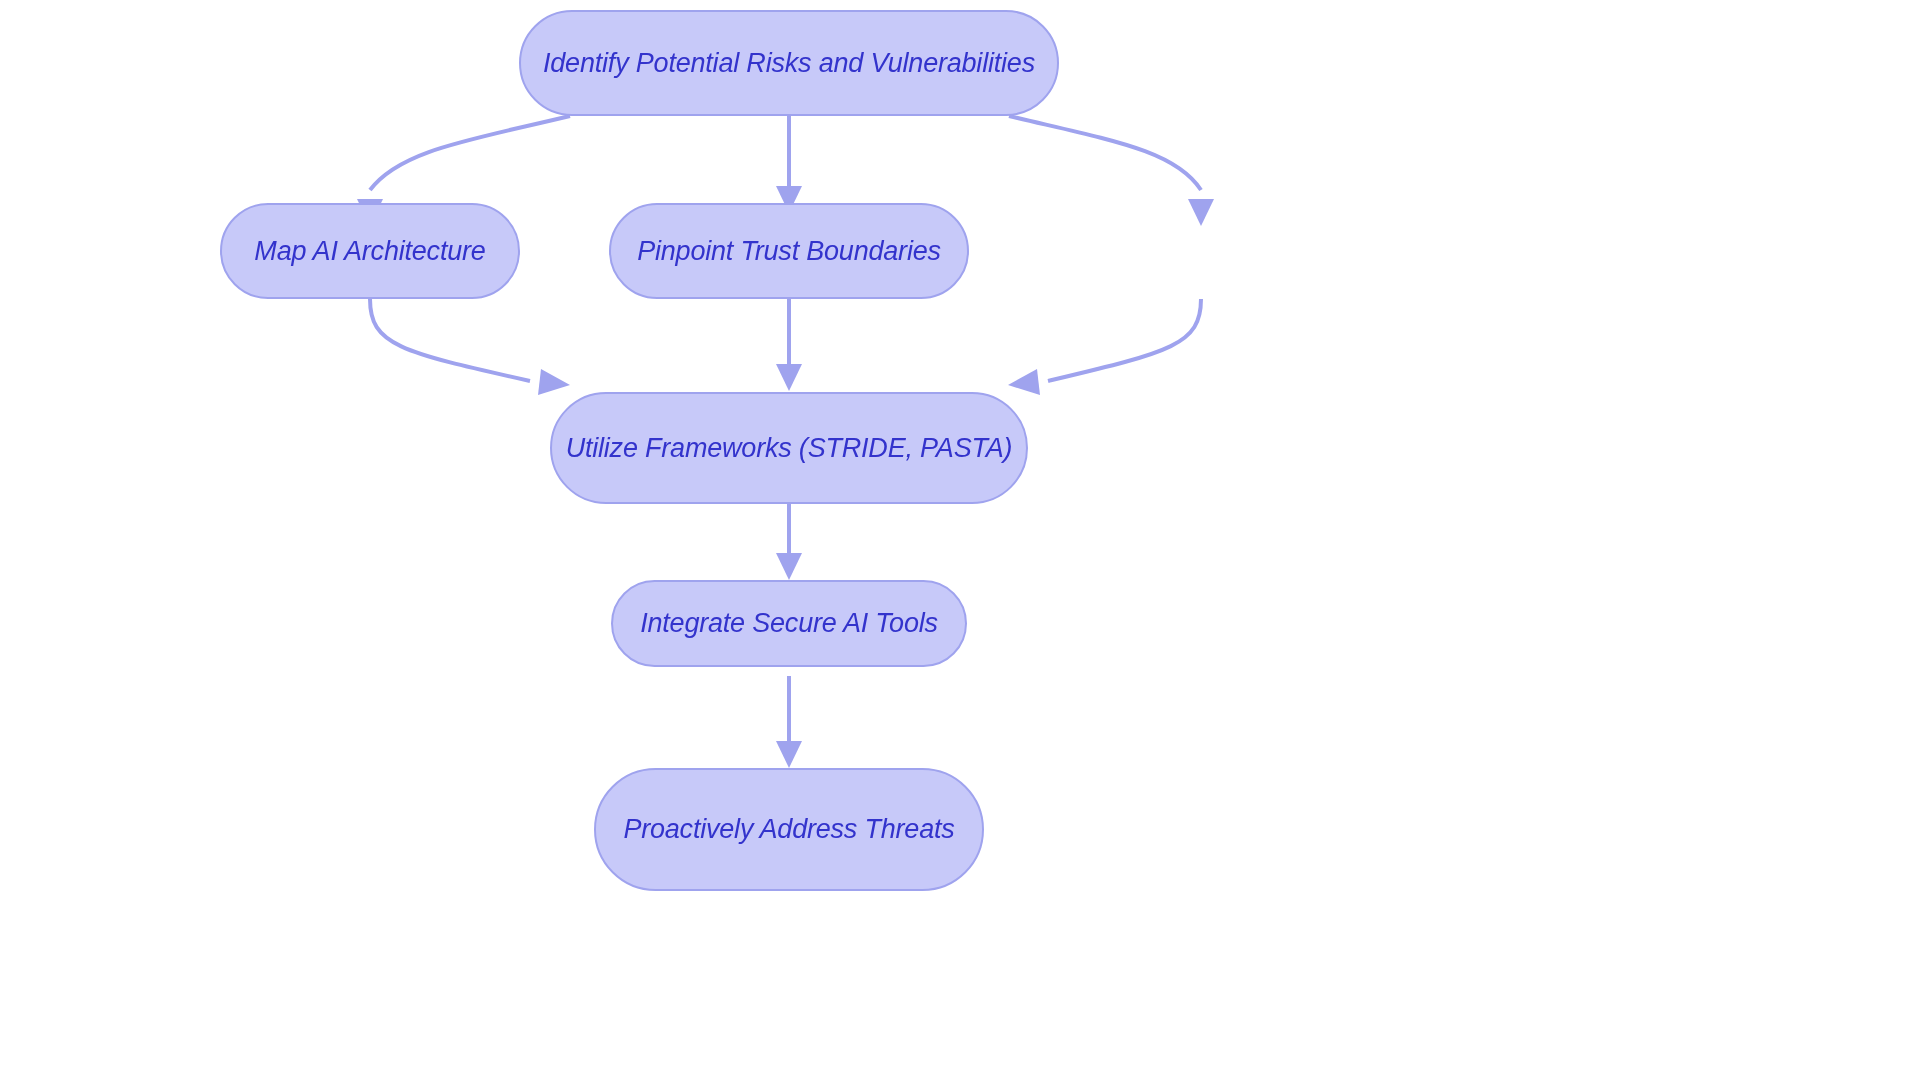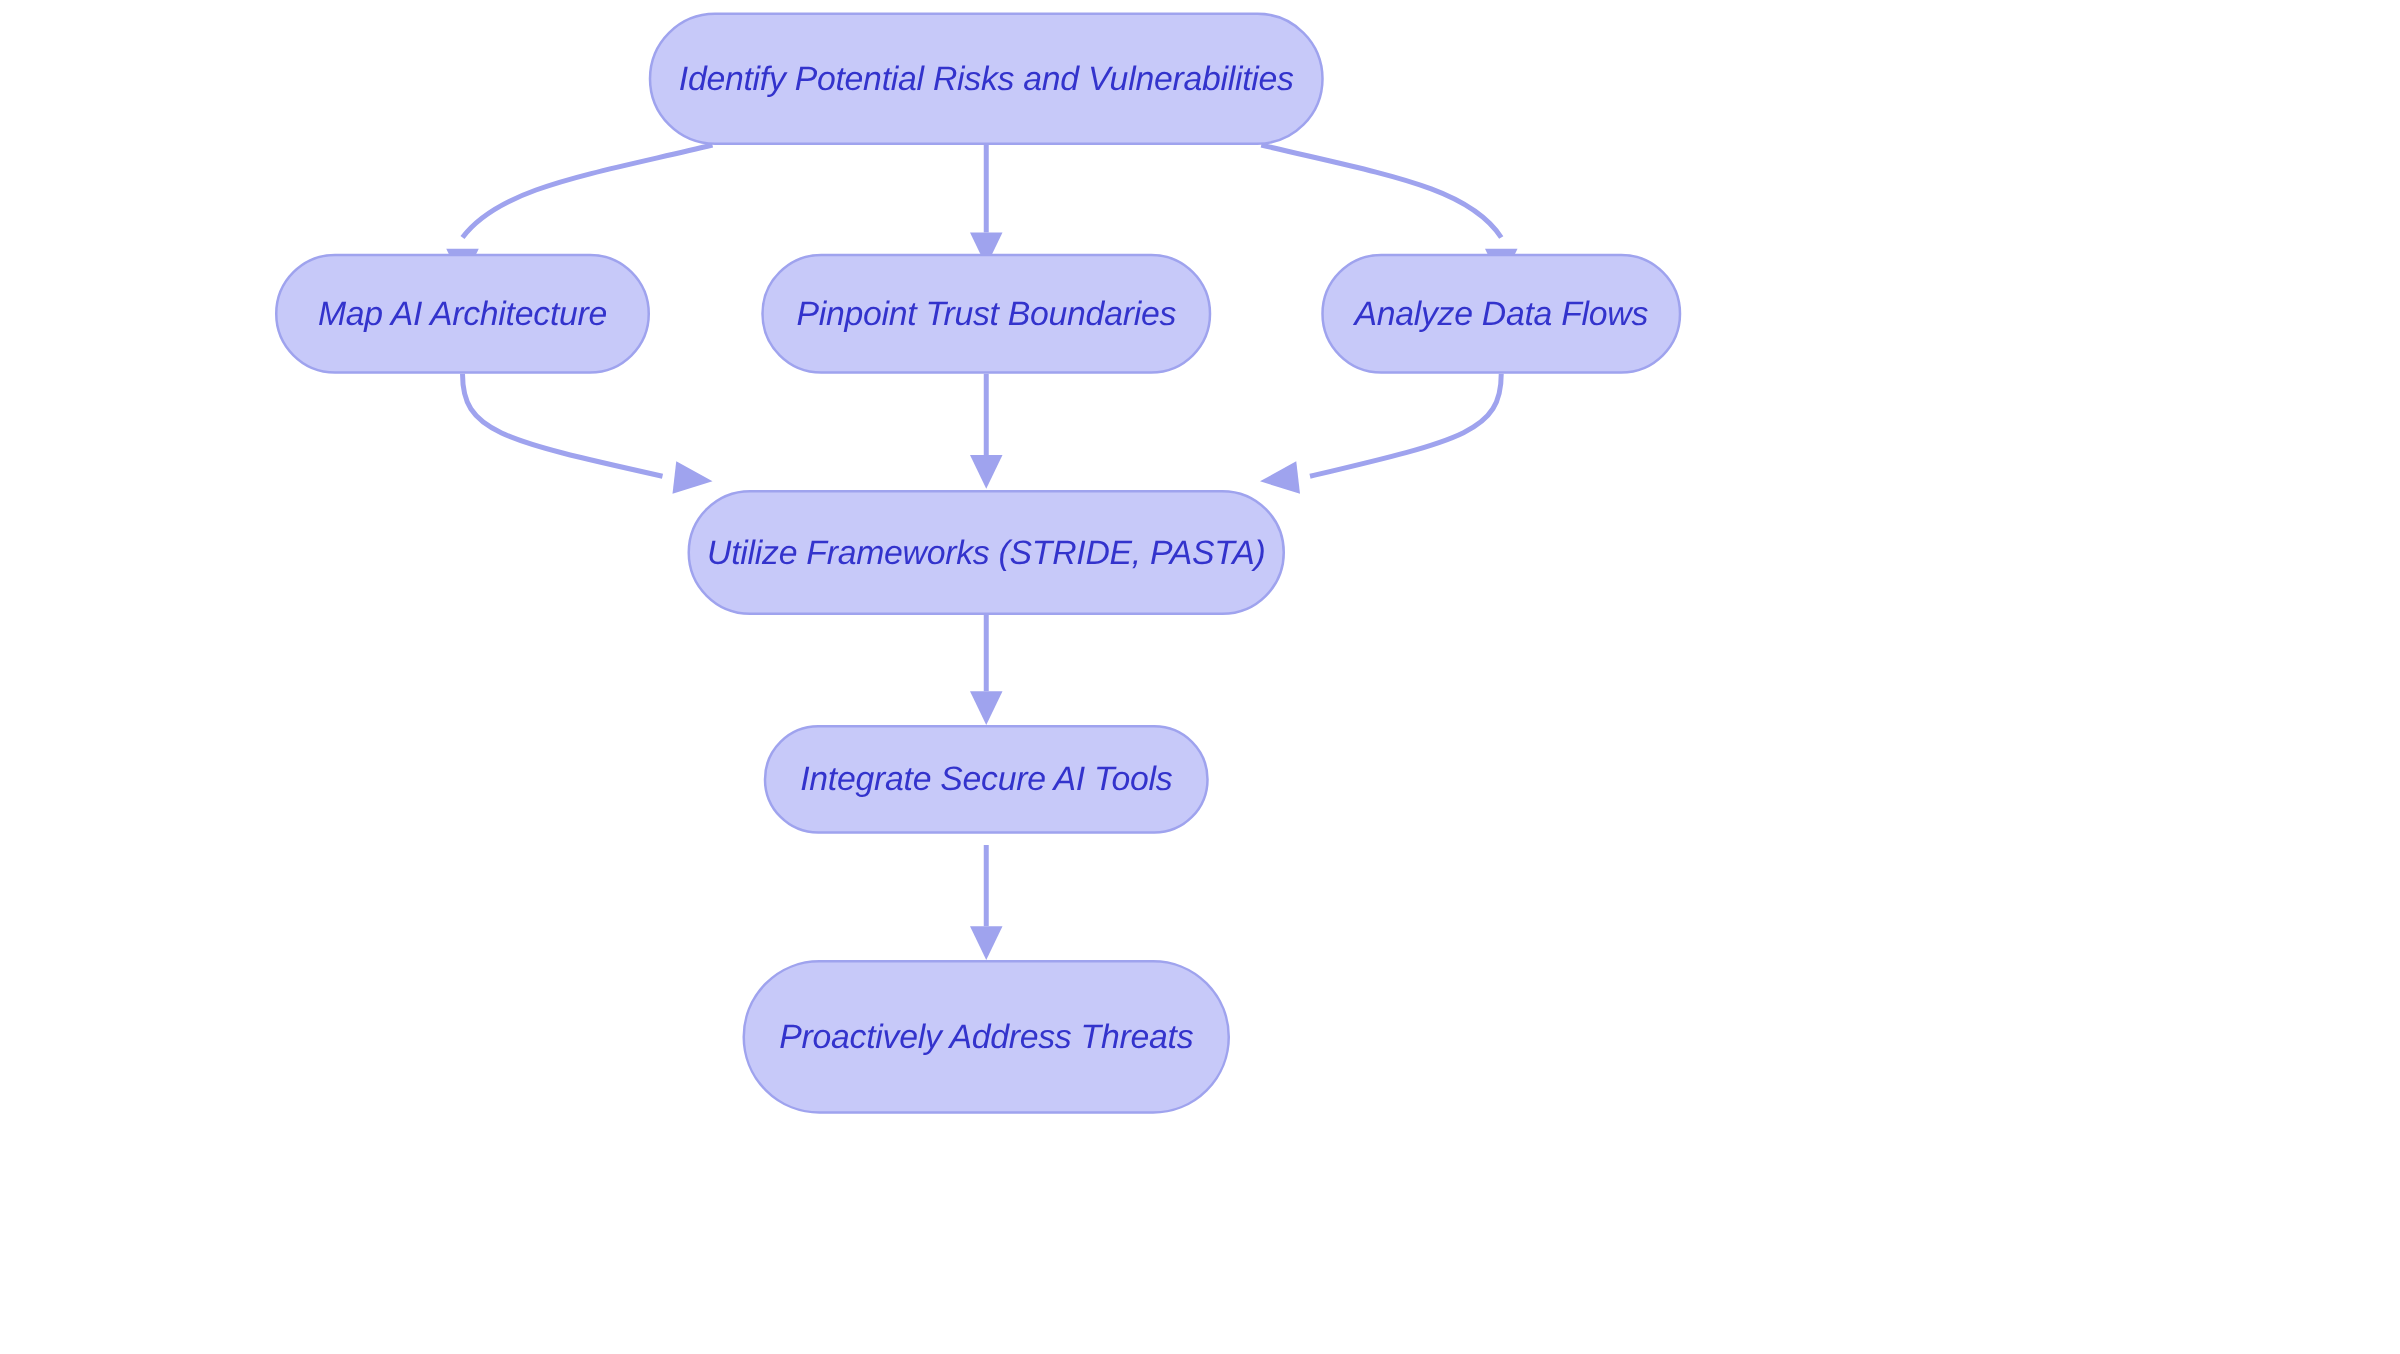--- a/index.html
+++ b/index.html
@@ -114,25 +114,22 @@
   </div>
 
   <div class="node" style="width: 360px; height: 96px; left: 609px; top: 203px; background: rgb(199, 201, 249); border-color: rgb(159, 163, 238); color: rgb(51, 51, 204);">
     <span class="node-label">Pinpoint Trust Boundaries</span>
   </div>
 
   <div class="node" style="width: 300px; height: 96px; left: 220px; top: 203px; background: rgb(199, 201, 249); border-color: rgb(159, 163, 238); color: rgb(51, 51, 204);">
     <span class="node-label">Map AI Architecture</span>
   </div>
 
-  <div class="node" style="width: 288px; height: 96px; left: 1057px; top: 203px; background: rgb(199, 201, 249); border-color: rgb(159, 163, 238); color: rgb(51, 51, 204);">
-    <span class="node-label">Analyze Data Flows</span>
-  </div>
 
-  <div class="node" style="width: 478px; height: 100px; left: 550px; top: 392px; background: rgb(199, 201, 249); border-color: rgb(159, 163, 238); color: rgb(51, 51, 204); text-align: center;">
+  <div class="node" style="width: 478px; height: 112px; left: 550px; top: 392px; background: rgb(199, 201, 249); border-color: rgb(159, 163, 238); color: rgb(51, 51, 204); text-align: center;">
     <span class="node-label">Utilize Frameworks (STRIDE, PASTA)</span>
   </div>
 
   <div class="node" style="width: 356px; height: 87px; left: 611px; top: 580px; background: rgb(199, 201, 249); border-color: rgb(159, 163, 238); color: rgb(51, 51, 204);">
     <span class="node-label">Integrate Secure AI Tools</span>
   </div>
 
   <div class="node" style="width: 390px; height: 123px; left: 594px; top: 768px; background: rgb(199, 201, 249); border-color: rgb(159, 163, 238); color: rgb(51, 51, 204);">
     <span class="node-label">Proactively Address Threats</span>
   </div>

